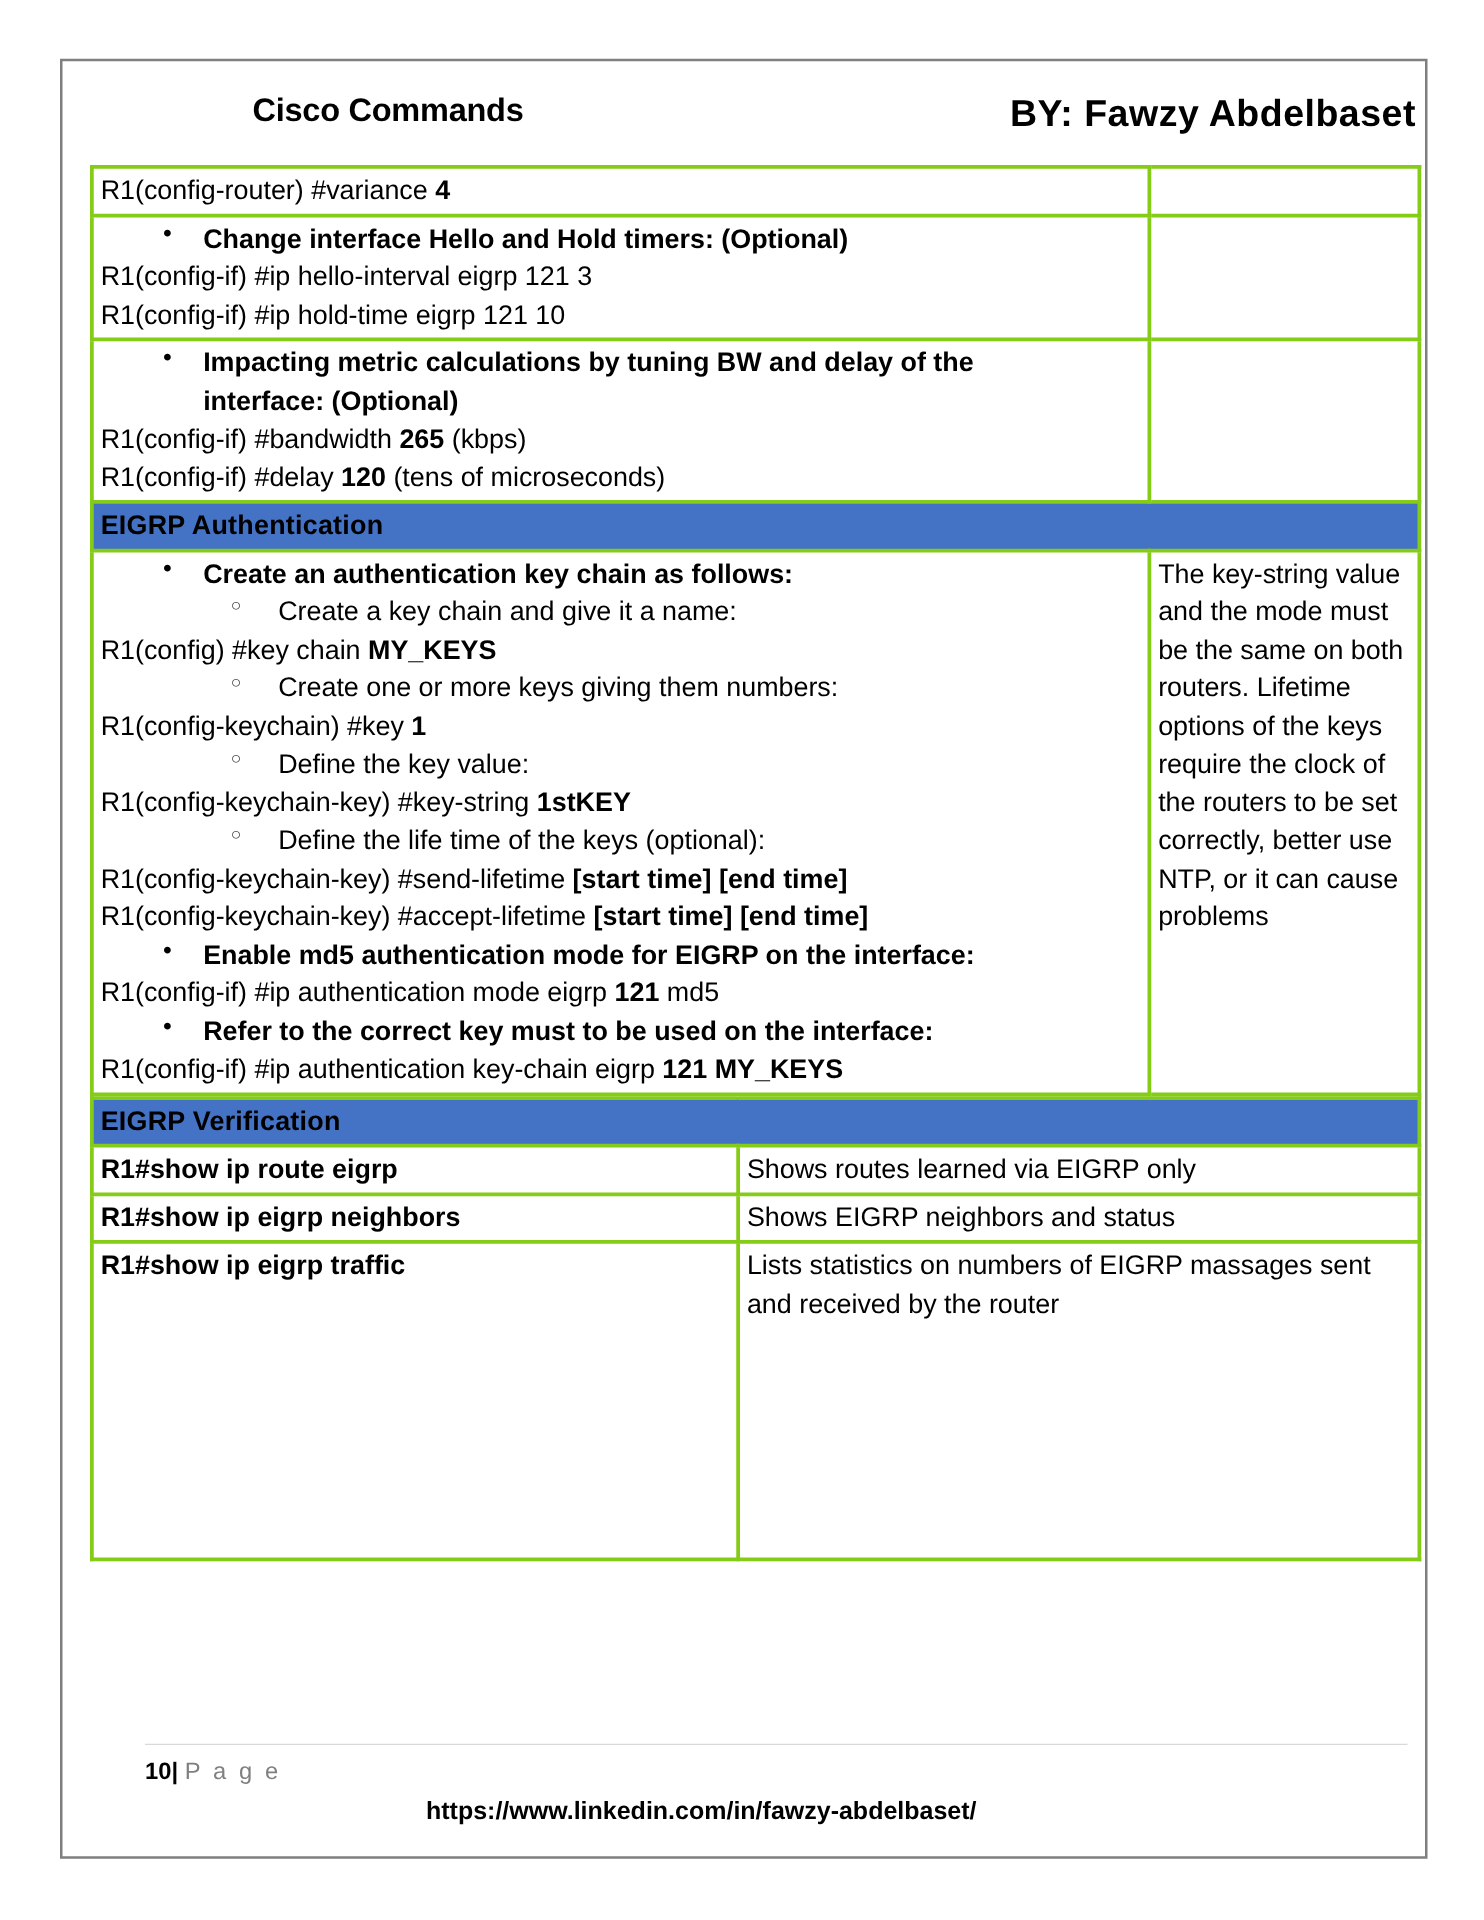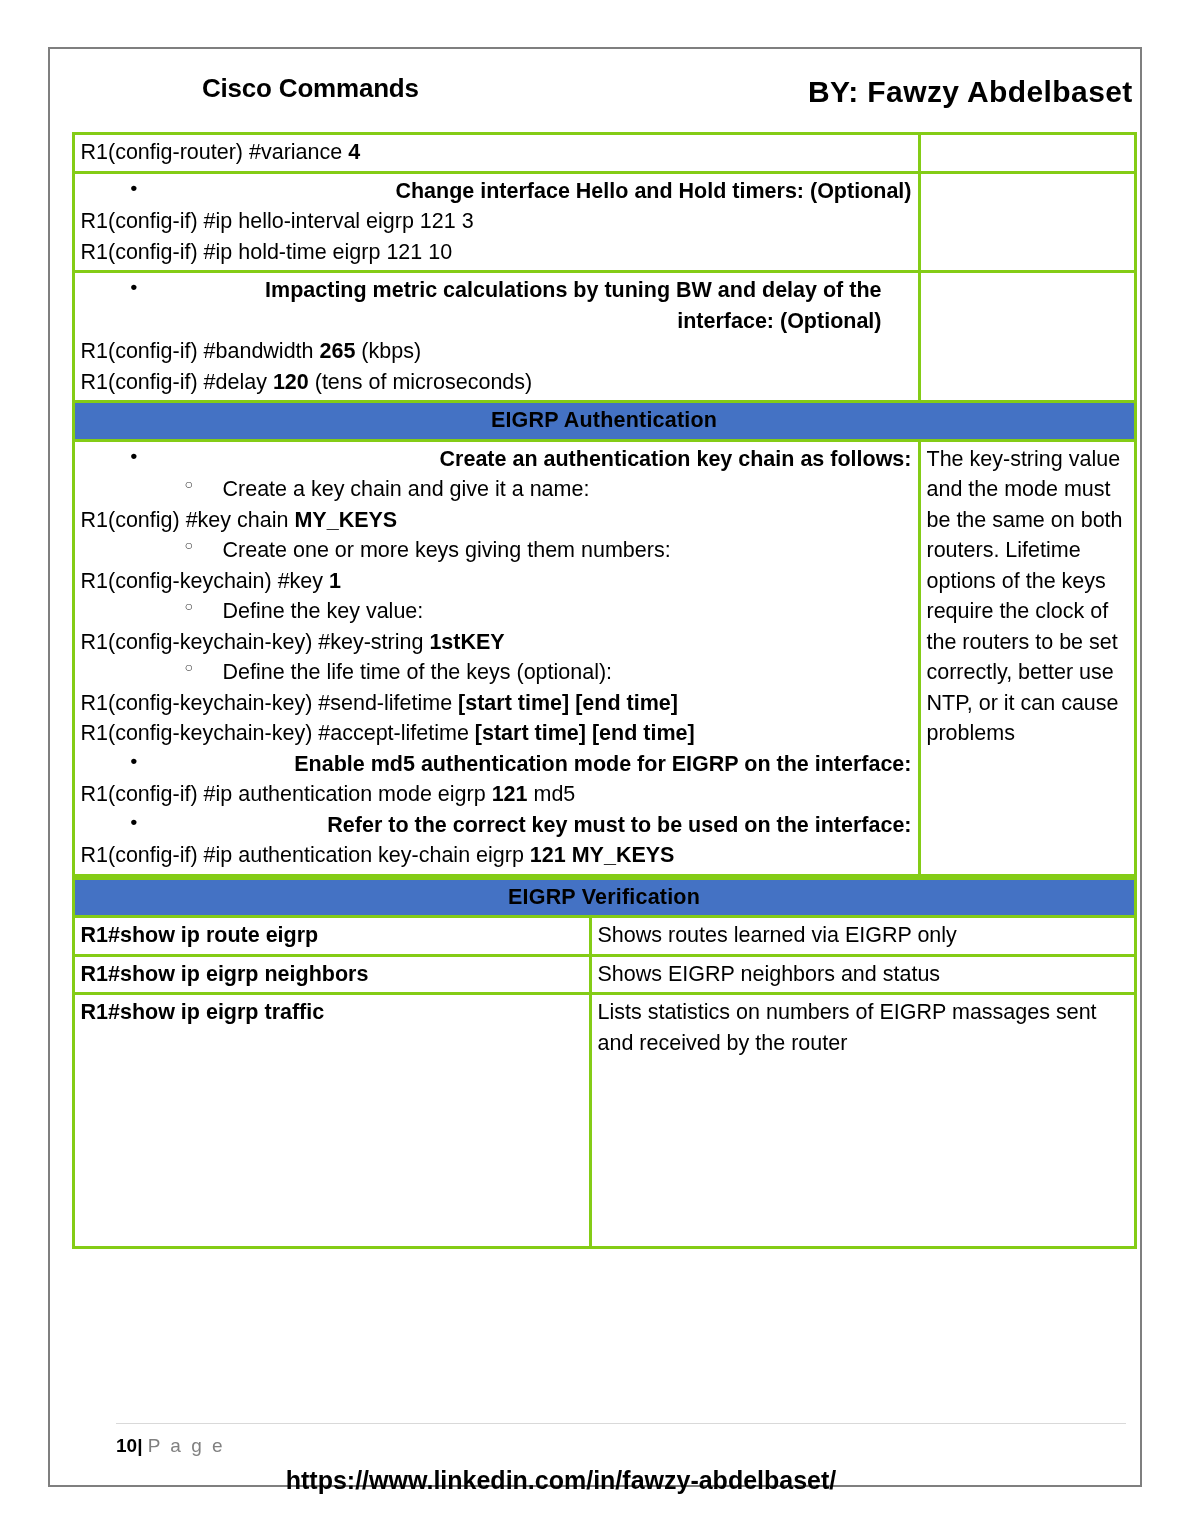--- a/index.html
+++ b/index.html
@@ -63,40 +63,39 @@
     padding: 2px 6px 3px 6px;
     font-size: 21.5px;
     line-height: 1.42;
     color: #000000;
   }
 
   
   td.section-banner {
     background: #4472c4;
     color: #ffffff;
-    text-align: center;
+    text-align: left;
     font-weight: bold;
     font-size: 21.5px;
     padding: 3px 0 5px 0;
     border-color: #4472c4;
     letter-spacing: 0.2px;
   }
 
   
   .cmd {
     white-space: nowrap;
   }
   .b { font-weight: bold; }
 
   
   ul.lvl1 {
     margin: 0 0 0 0;
     padding: 0 0 0 48px;
     list-style: none;
-    text-align: right;
   }
   ul.lvl1 > li {
     position: relative;
     font-weight: bold;
     padding-left: 34px;
     margin: 0;
   }
   ul.lvl1 > li::before {
     content: "\2022";
     position: absolute;
@@ -141,21 +140,21 @@
   }
   .verif-desc {
     font-weight: normal;
     padding-left: 11px;
   }
 
   
   .footer {
     position: absolute;
     left: 66px;
-    top: 1374px;
+    top: 1346px;
     width: 1010px;
   }
   .footer-rule {
     border-top: 1px solid #d9d9d9;
     width: 1010px;
     height: 0;
   }
   .page-num {
     margin-top: 11px;
     font-size: 19px;
@@ -169,21 +168,21 @@
     color: #000000;
   }
   .page-num .word {
     color: #808080;
     letter-spacing: 2.5px;
     font-weight: normal;
   }
   .footer-link {
     margin-top: 9px;
     text-align: center;
-    font-size: 25px;
+    font-size: 20px;
     font-weight: bold;
     color: #000000;
     padding-right: 120px;
   }
 </style>
 </head>
 <body>
 
 <div class="page">
 

